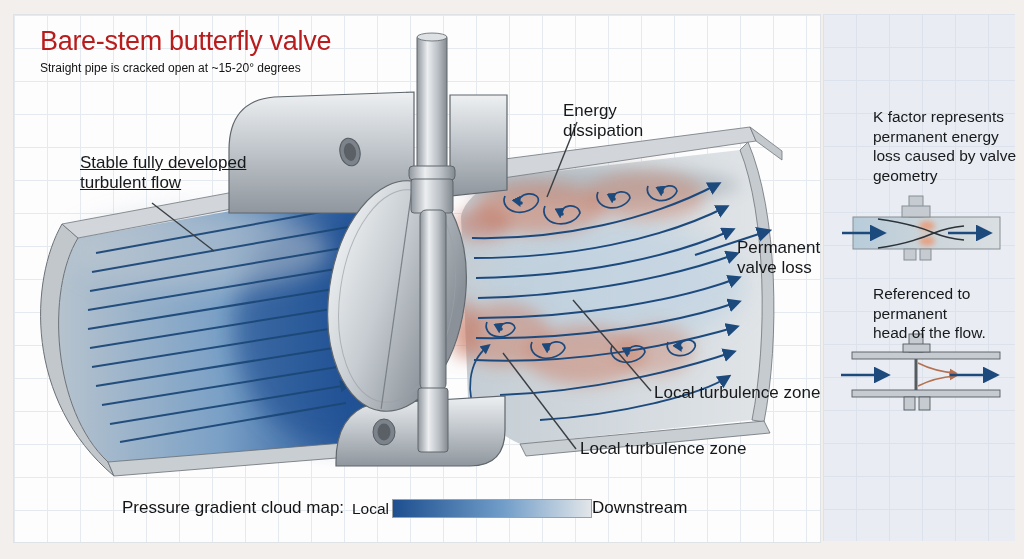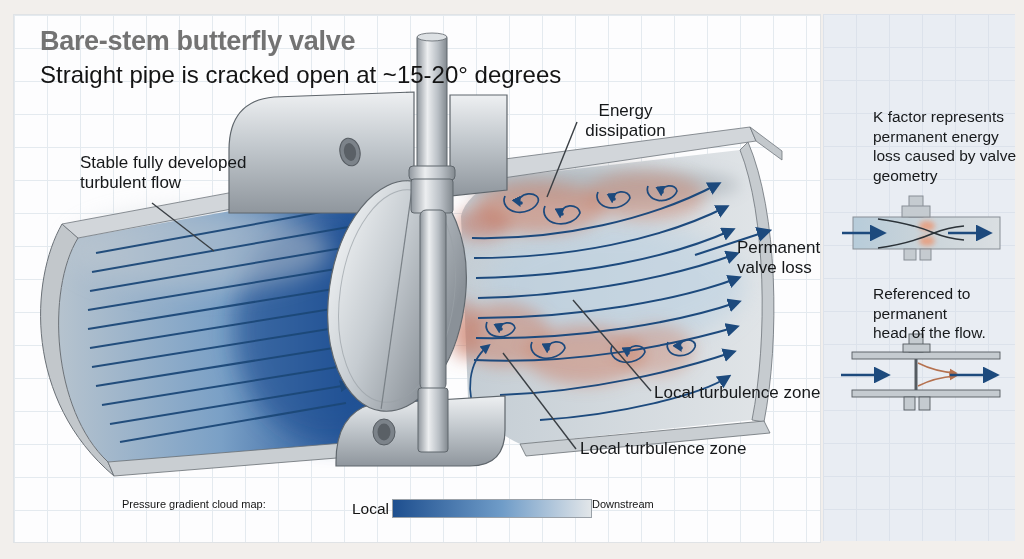--- a/index.html
+++ b/index.html
@@ -20,28 +20,28 @@
   #main-panel { left:13px; top:14px; width:806px; height:527px; border:1px solid #e0e3e6; }
   #side-panel {
     left:823px; top:14px; width:192px; height:527px;
     background-color:#e9edf3;
     background-image:
       linear-gradient(to right, #dce2eb 1px, transparent 1px),
       linear-gradient(to bottom, #dce2eb 1px, transparent 1px);
   }
   #art { position:absolute; left:0; top:0; pointer-events:none; }
   .label { position:absolute; font-size:17px; line-height:1.16; white-space:pre-line; }
-  #page-title { position:absolute; left:40px; top:26px; font-size:27px; font-weight:bold; color:#737373; letter-spacing:-0.3px; }
-  #page-subtitle { position:absolute; left:40px; top:61px; font-size:24px; color:#141414; }
-  #label-stable { left:80px; top:153px; width:180px; }
-  #label-energy { left:563px; top:101px; width:125px; text-align:center; }
+  #page-title { position:absolute; left:40px; top:26px; font-size:27px; font-weight:normal; color:#b91c1c; letter-spacing:-0.3px; }
+  #page-subtitle { position:absolute; left:40px; top:61px; font-size:12px; color:#141414; }
+  #label-stable { left:80px; top:153px; width:180px;text-decoration:underline; }
+  #label-energy { left:563px; top:101px; width:125px; }
   #label-headloss { left:737px; top:238px; width:115px; }
   #label-turb-upper { left:654px; top:383px; white-space:nowrap; }
   #label-turb-lower { left:580px; top:439px; white-space:nowrap; }
-  .legend-text { position:absolute; top:498px; font-size:11px; color:#141414; }
+  .legend-text { position:absolute; top:498px; font-size:17px; color:#141414; }
   #legend-label { left:122px; }
   #legend-high { left:352px; top:500px; font-size:15.5px; }
   #legend-bar {
     position:absolute; left:392px; top:499px; width:198px; height:17px;
     background:linear-gradient(to right, #1e4f8f 0%, #6f9cc8 55%, #e2e6e9 100%);
     border:1px solid #9aa1a8;
   }
   #legend-downstream { left:592px; }
   .side-note { position:absolute; font-size:15.5px; line-height:1.26; white-space:pre-line; color:#17191b;margin-left:15px; }
   #note-kfactor { left:858px; top:107px; width:156px; }

